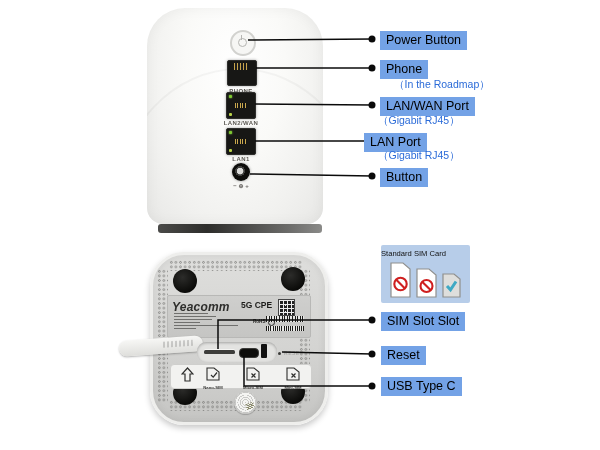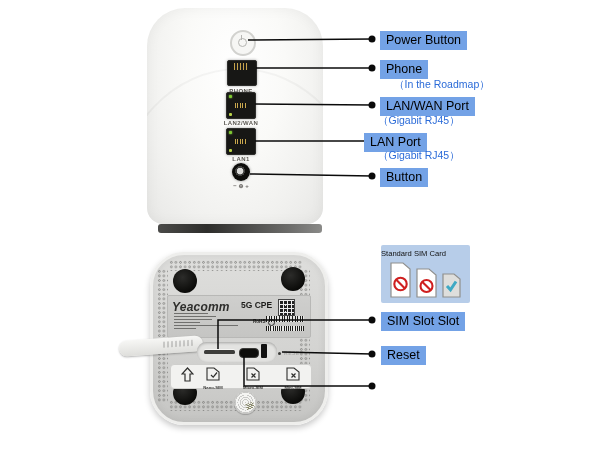--- a/index.html
+++ b/index.html
@@ -272,14 +272,15 @@
       </svg>
       <svg width="19" height="25" viewBox="0 0 19 25">
         <path d="M1 1 H12 L18 6 V24 H1 Z" fill="#dededc" stroke="#8f8f8d" stroke-width="1.2"></path>
         <path d="M5 13 l3.5 3.8 L14 8.5" fill="none" stroke="#3fa9c4" stroke-width="3"></path>
       </svg>
     </div>
   </div>
 
   <div class="tag" style="left:381px;top:312px;">SIM Slot Slot</div>
   <div class="tag" style="left:381px;top:346px;">Reset</div>
+  <div class="tag" style="left:381px;top:377px;">USB Type C</div>
 
 </div>
 
 </body></html>

